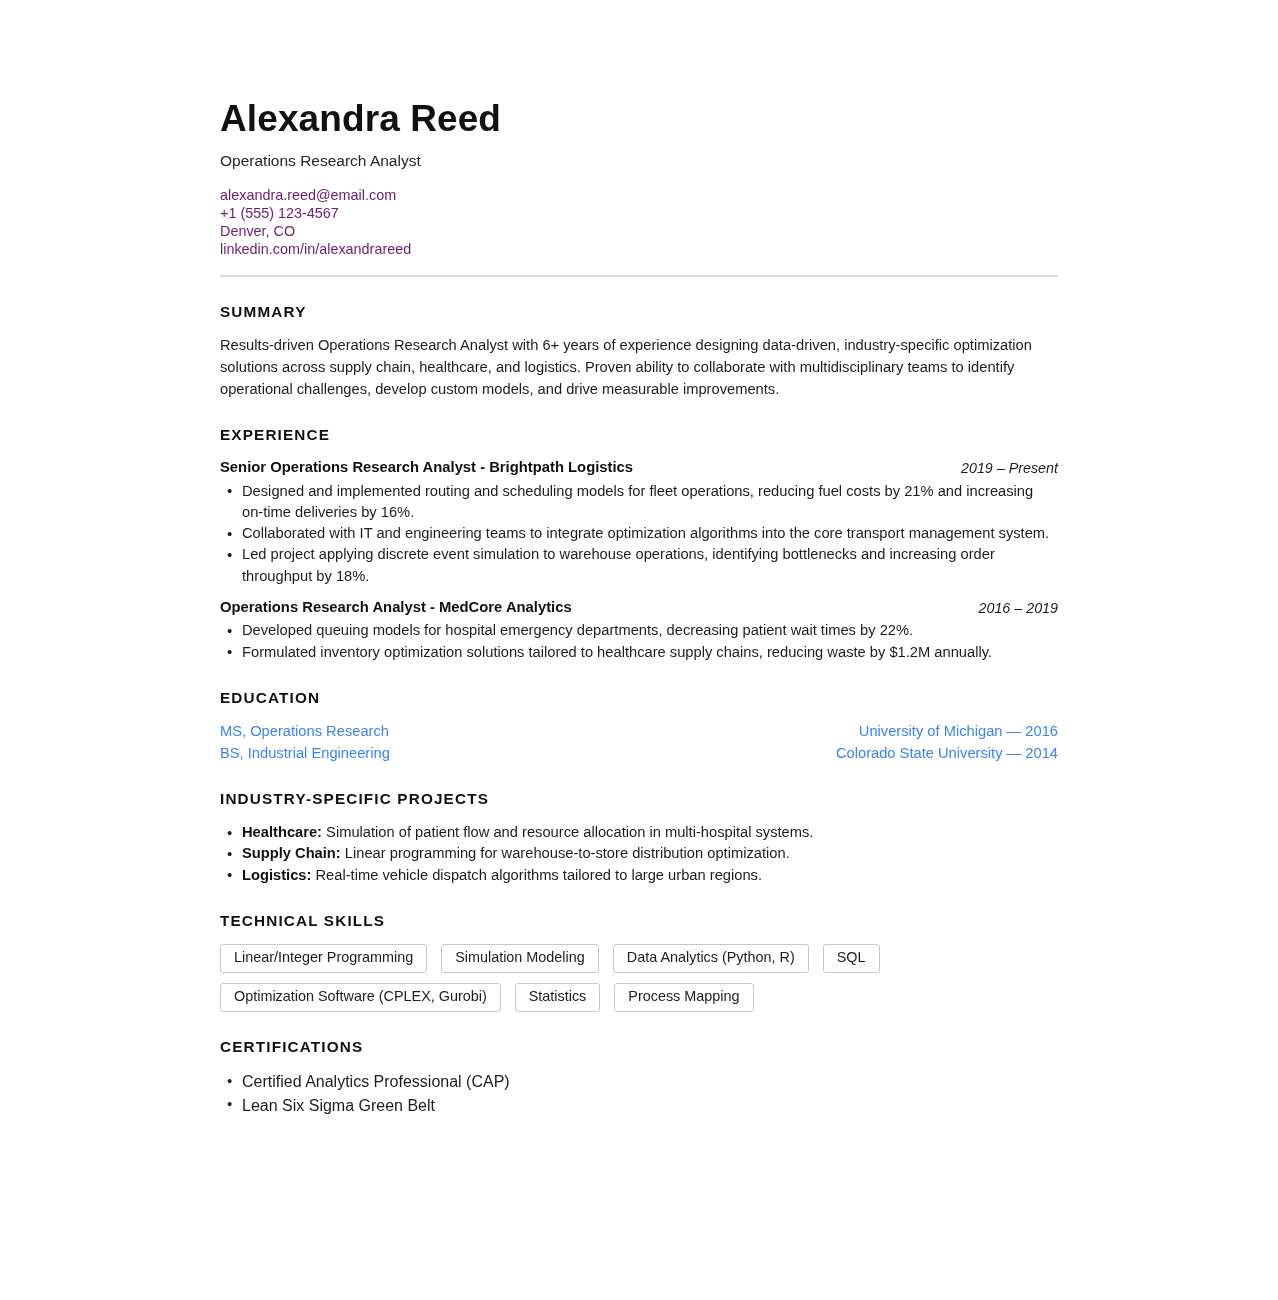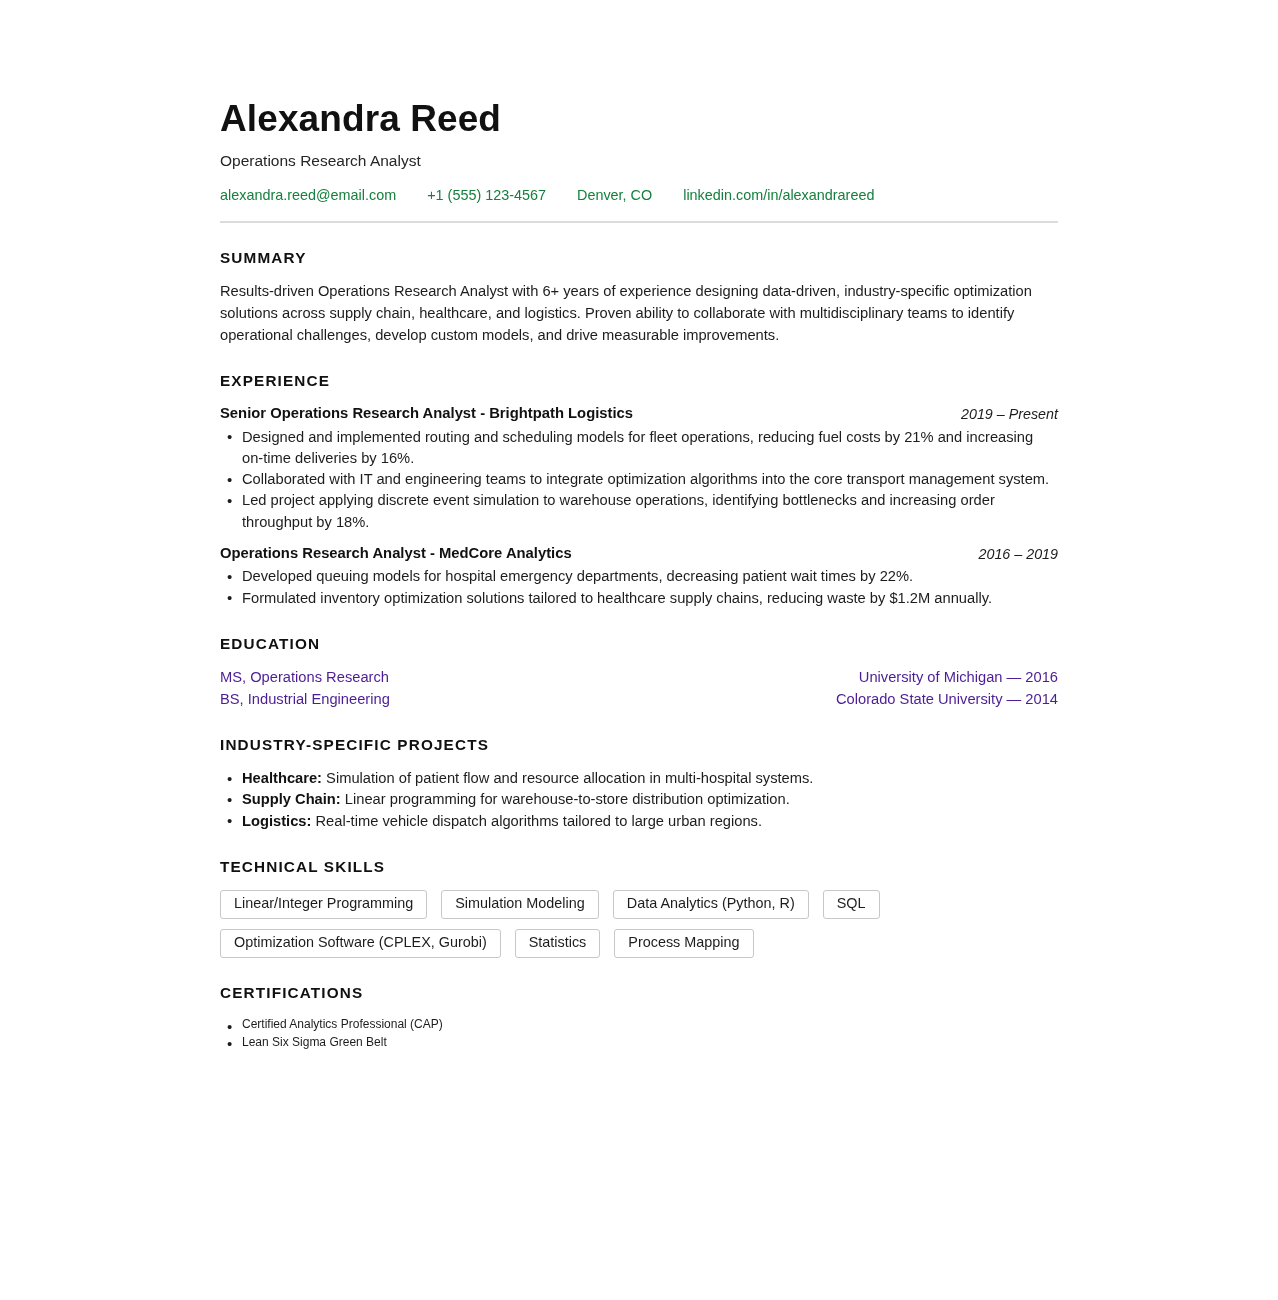--- a/index.html
+++ b/index.html
@@ -40,26 +40,27 @@
   .headline {
     font-size: 15.5px;
     font-weight: 400;
     color: #262626;
     margin-top: 13px;
     line-height: 1.2;
   }
   .contact {
     margin-top: 15px;
     font-size: 14.4px;
-    color: #15803d;
+    color: #701a75;
     display: flex;
     flex-wrap: wrap;
     align-items: baseline;
     gap: 0 31px;
     line-height: 1.25;
+    flex-direction: column;
   }
   .rule {
     margin-top: 17px;
     border-top: 2px solid #dcdcdc;
     width: 838px;
     height: 0;
   }
 
   
   .section { margin-top: 26px; }
@@ -125,21 +126,21 @@
   }
   ul.bullets > li .btext { display: inline; }
 
   
   .edu-row {
     display: flex;
     justify-content: space-between;
     align-items: baseline;
     font-size: 14.7px;
     line-height: 1.47;
-    color: #4c1d95;
+    color: #3b82f6;
     gap: 32px;
   }
   .edu-right { white-space: nowrap; text-align: right; }
 
   
   .proj-label { font-weight: 700; color: #111111; }
 
   
   .chips {
     display: flex;
@@ -160,21 +161,21 @@
 
   
   ul.plain-bullets {
     list-style: none;
     margin: 0;
     padding: 0;
   }
   ul.plain-bullets > li {
     position: relative;
     padding-left: 22px;
-    font-size: 12px;
+    font-size: 16px;
     line-height: 1.47;
     color: #1d1d1d;
   }
   ul.plain-bullets > li::before {
     content: "\2022";
     position: absolute;
     left: 7px;
     top: -0.5px;
     font-size: 15px;
     color: #1d1d1d;

